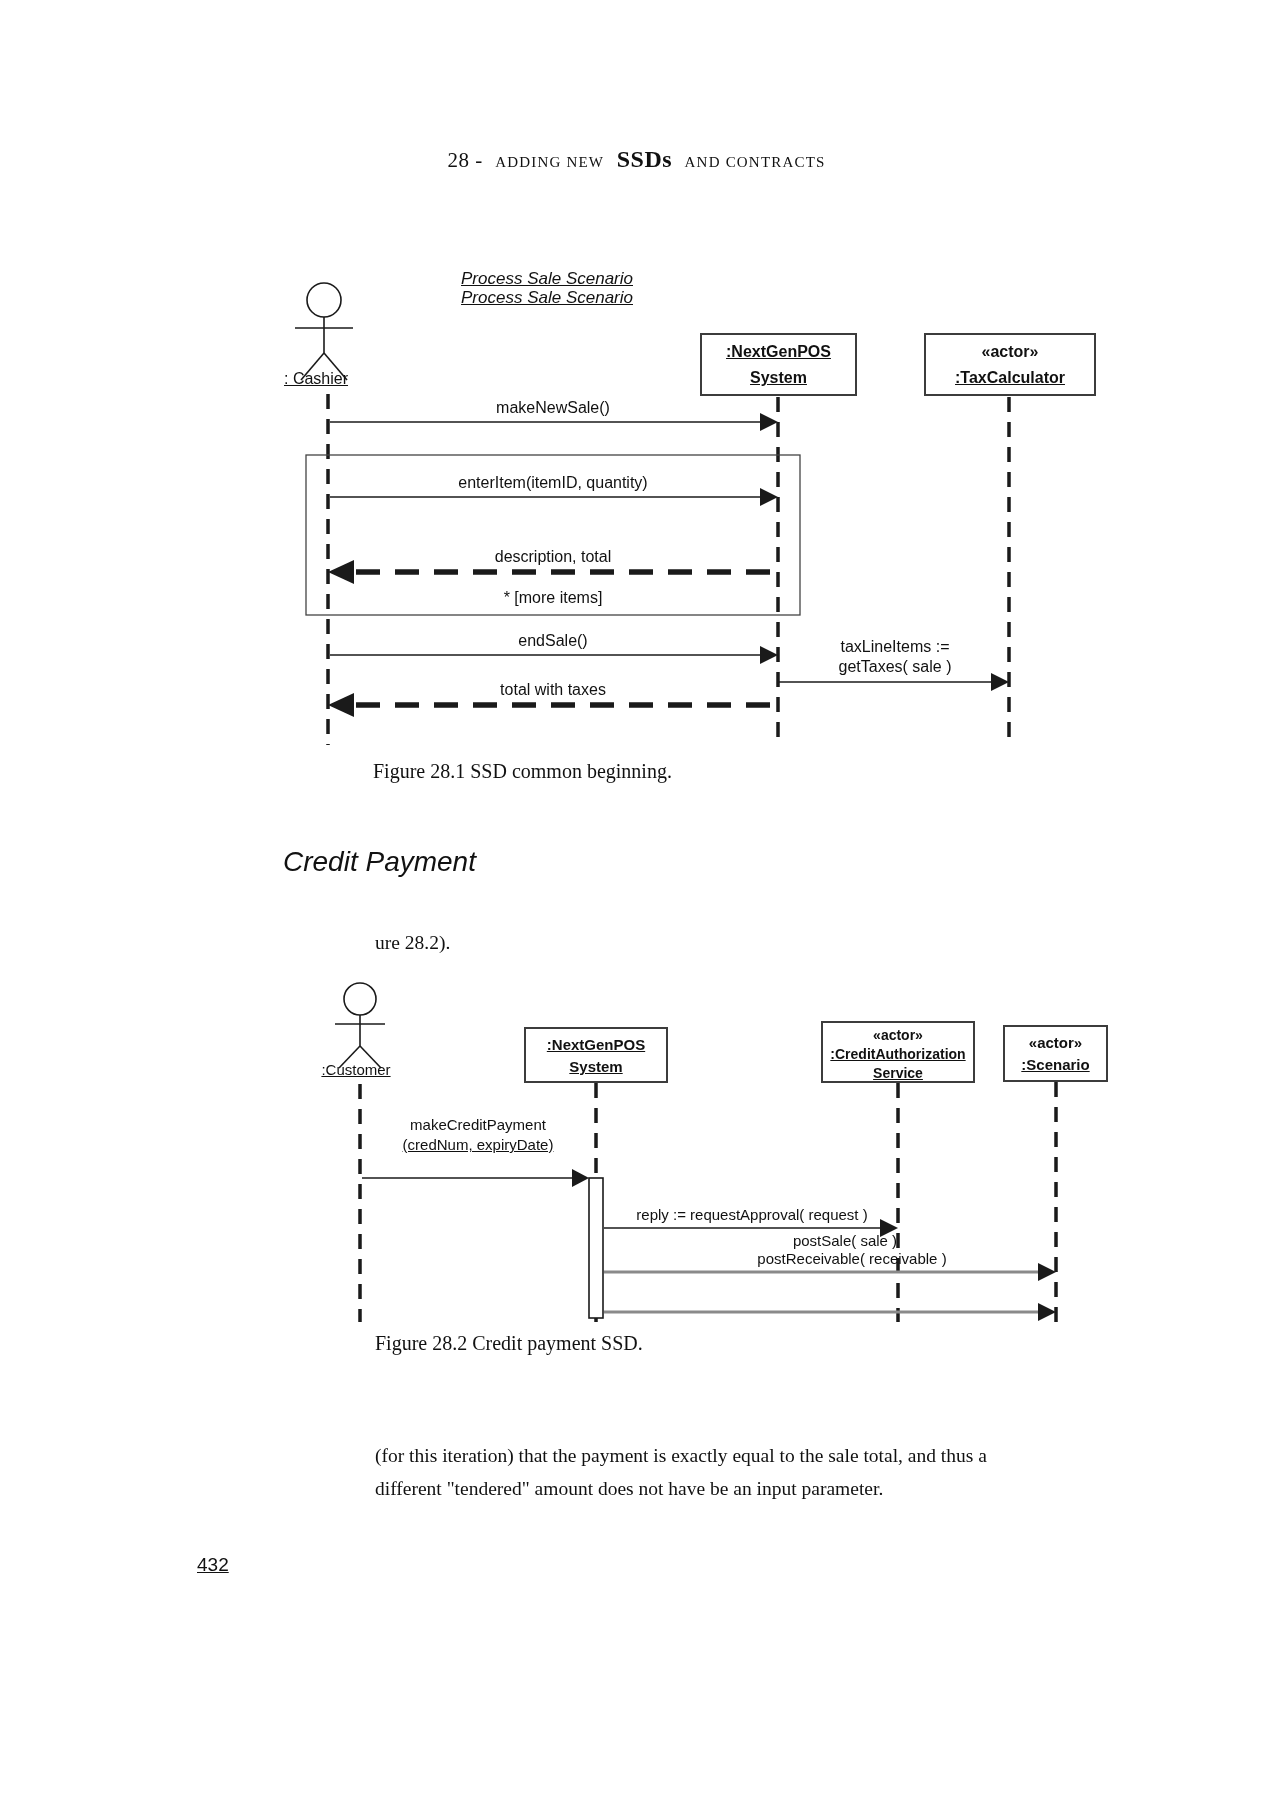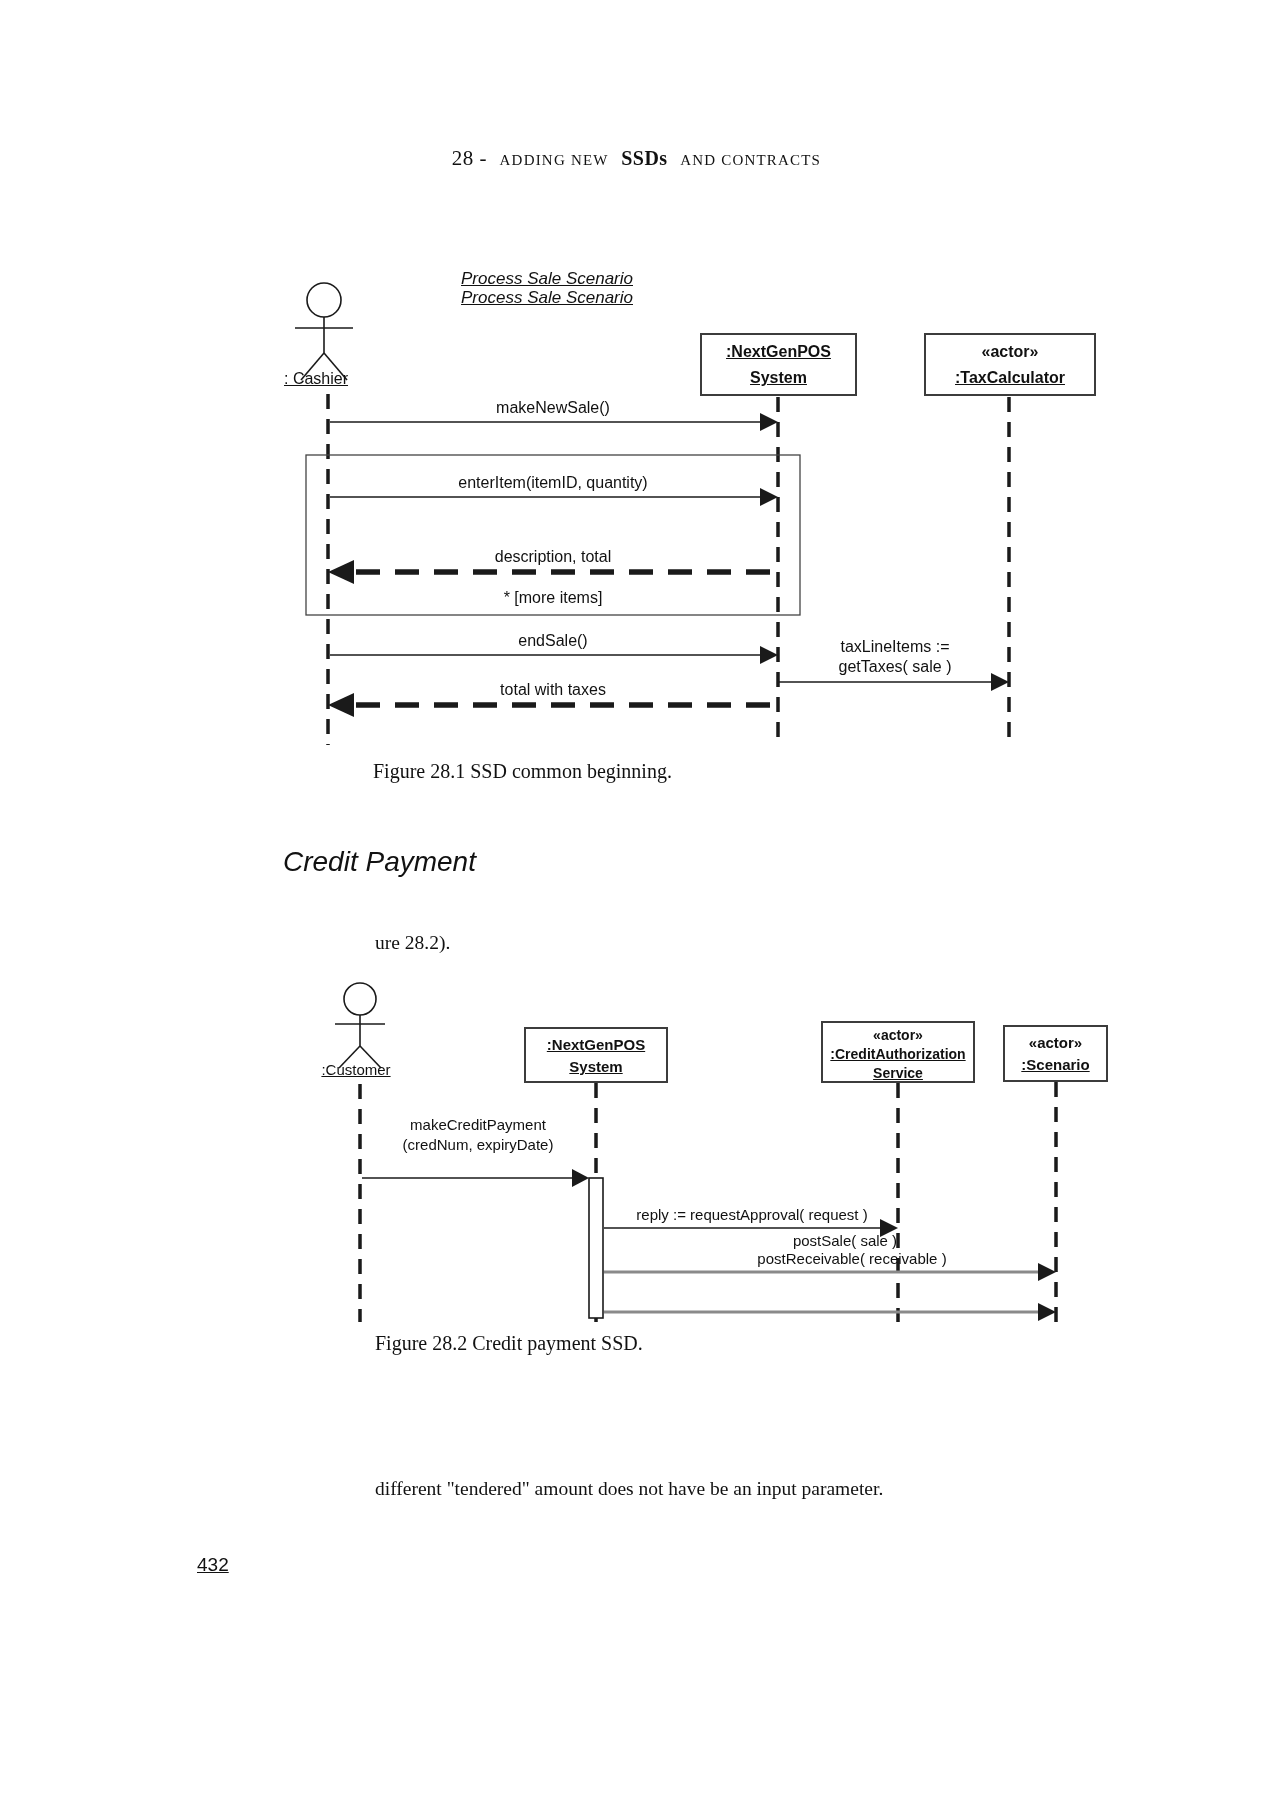--- a/index.html
+++ b/index.html
@@ -4,21 +4,21 @@
 <style>
   html,body{margin:0;padding:0;background:#e8e8e8;}
   #page{position:relative;width:1273px;height:1800px;background:#ffffff;margin:0 auto;
         font-family:"Liberation Serif",serif;color:#111;overflow:hidden;}
   .abs{position:absolute;}
   svg{position:absolute;left:0;top:0;pointer-events:none;}
   
   .hdr{left:0;top:146px;width:1273px;text-align:center;letter-spacing:.5px;white-space:nowrap;}
   .hdr .num{font-size:21px;}
   .hdr .caps{font-size:15px;letter-spacing:1.2px;}
-  .hdr .bold{font-size:20px;font-weight:bold;}
+  .hdr .bold{font-size:24px;font-weight:bold;}
   .hdr span{margin:0 4px;}
   
   .dlabel{font-family:"Liberation Sans",sans-serif;font-size:16px;white-space:nowrap;
           transform:translateX(-50%);text-align:center;}
   .sm{font-size:15px;}
   .u{text-decoration:underline;}
   .title17{font-size:17px;font-style:italic;text-decoration:underline;}
   
   .pbox{background:#fff;border:2px solid #3c3c3c;text-align:center;
         font-family:"Liberation Sans",sans-serif;box-sizing:border-box;font-weight:bold;}
@@ -169,24 +169,25 @@
     <div class="u">:CreditAuthorization</div>
     <div class="u">Service</div>
   </div>
 
   <div class="abs pbox" style="left:1003px;top:1025px;width:105px;height:57px;font-size:15px;line-height:22px;padding-top:5px;">
     <div>«actor»</div>
     <div class="u">:Scenario</div>
   </div>
 
   <div class="abs dlabel sm" style="left:478px;top:1116px;">makeCreditPayment</div>
-  <div class="abs dlabel sm" style="left:478px;top:1136px;">(credNum, expiryDate)</div>
+  <div class="abs dlabel sm" style="left:478px;top:1136px;text-decoration:underline;">(credNum, expiryDate)</div>
   <div class="abs dlabel sm" style="left:752px;top:1206px;">reply := requestApproval( request )</div>
   <div class="abs dlabel sm" style="left:852px;top:1250px;">postReceivable( receivable )</div>
   <div class="abs dlabel sm" style="left:845px;top:1232px;">postSale( sale )</div>
 
   <div class="abs serif20" style="left:375px;top:1332px;">Figure 28.2 Credit payment SSD.</div>
 
+  <div class="abs body-line" style="left:375px;top:1445px;">(for this iteration) that the payment is exactly equal to the sale total, and thus a</div>
   <div class="abs body-line" style="left:375px;top:1478px;">different "tendered" amount does not have be an input parameter.</div>
 
   <div class="abs pagenum" style="left:197px;top:1554px;">432</div>
 
 </div>
 
 </body></html>

